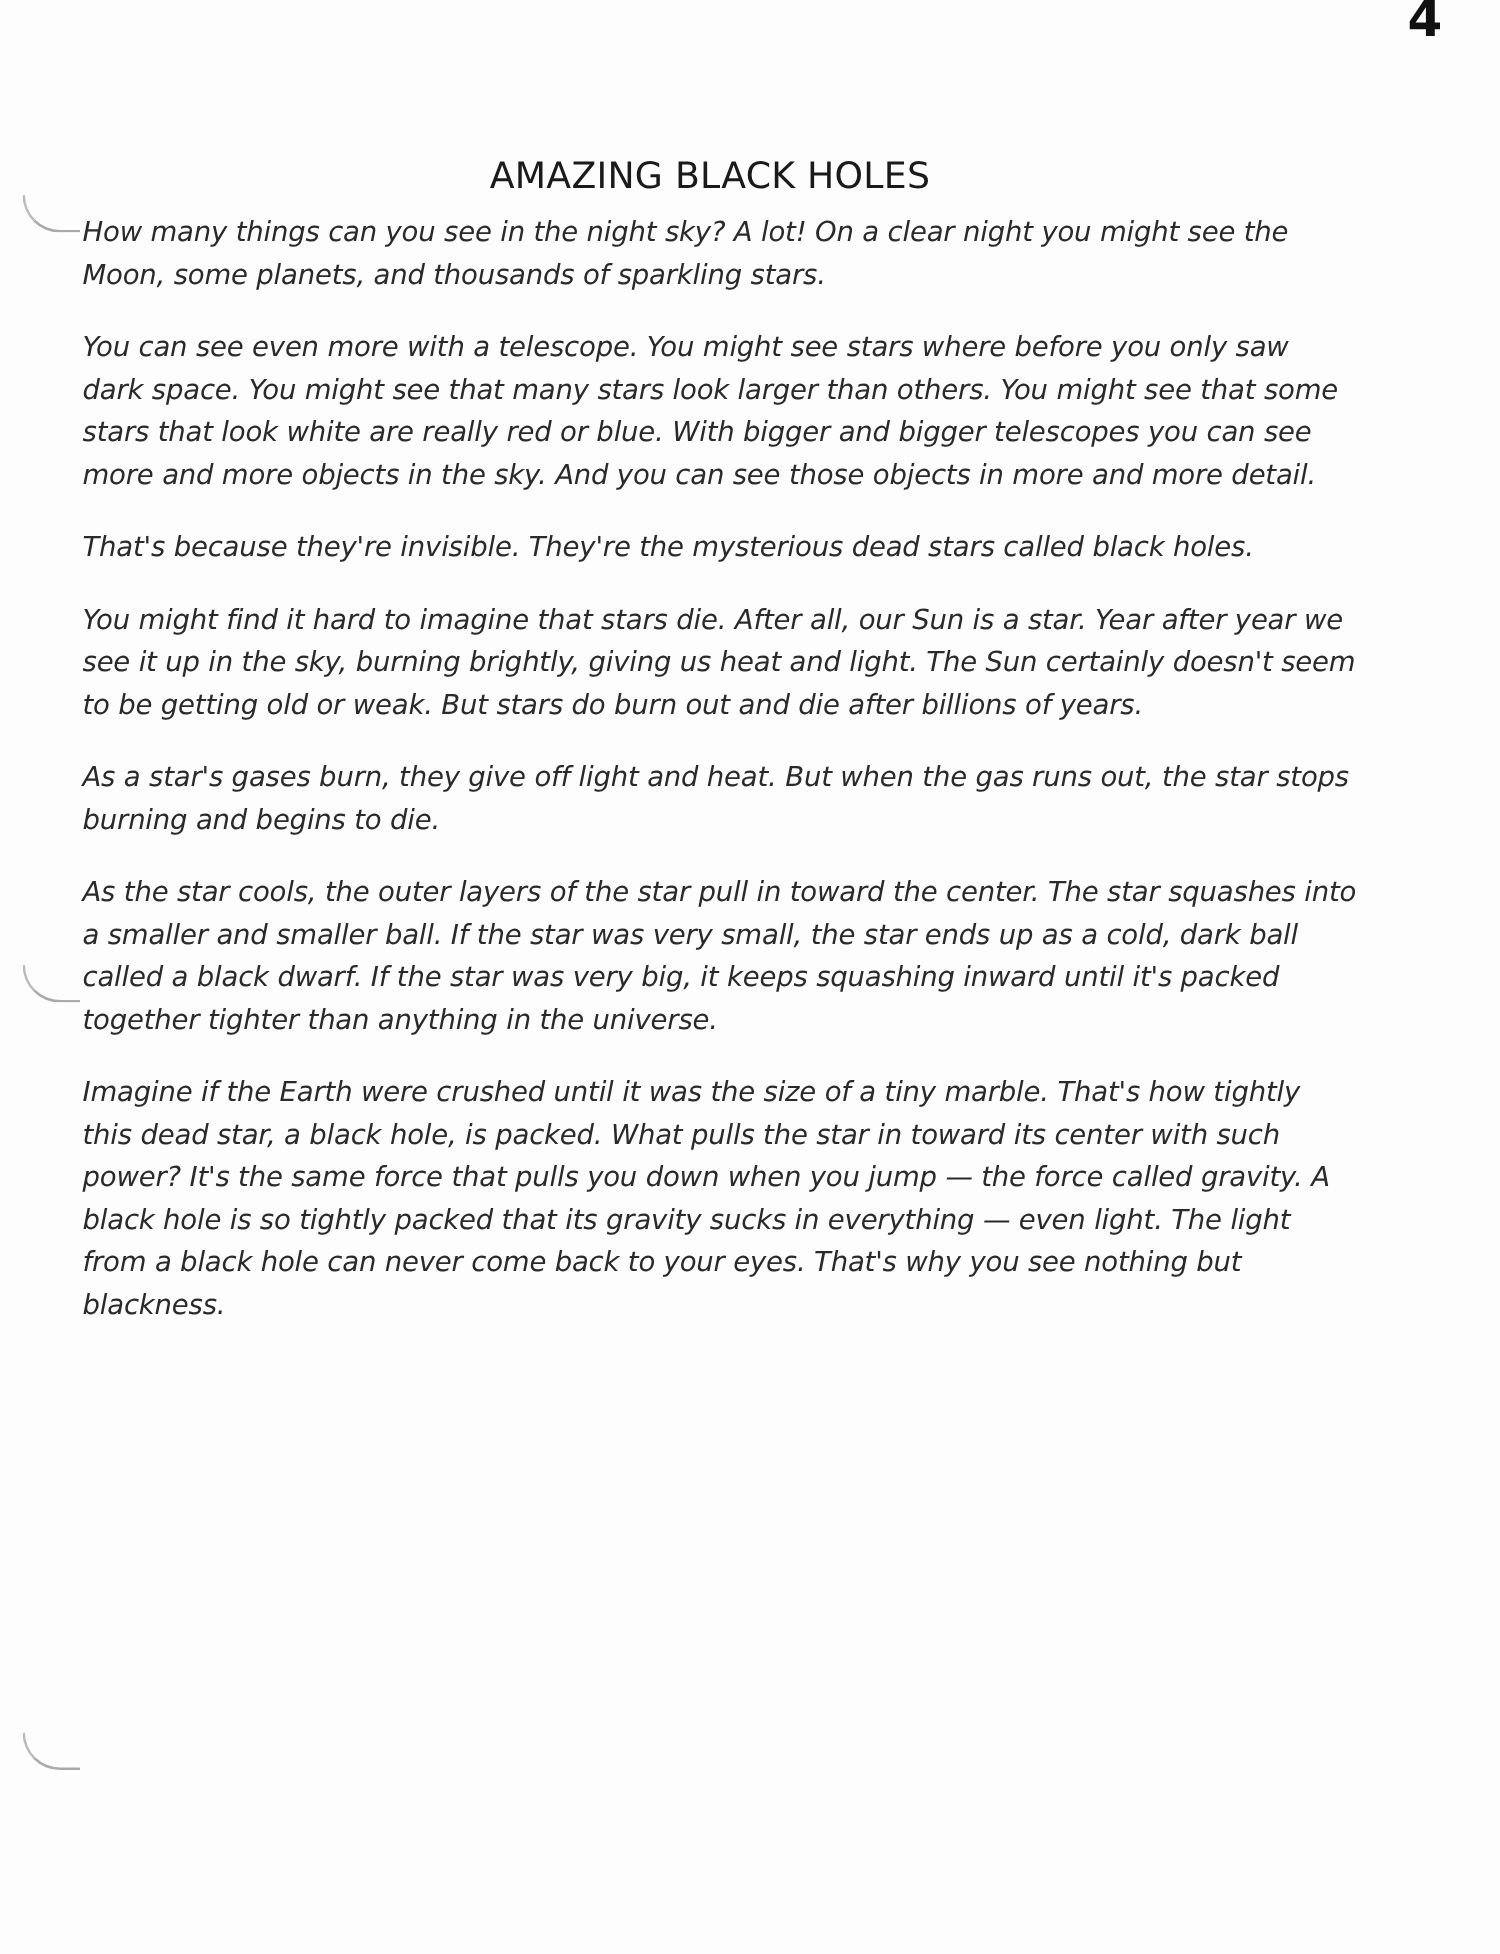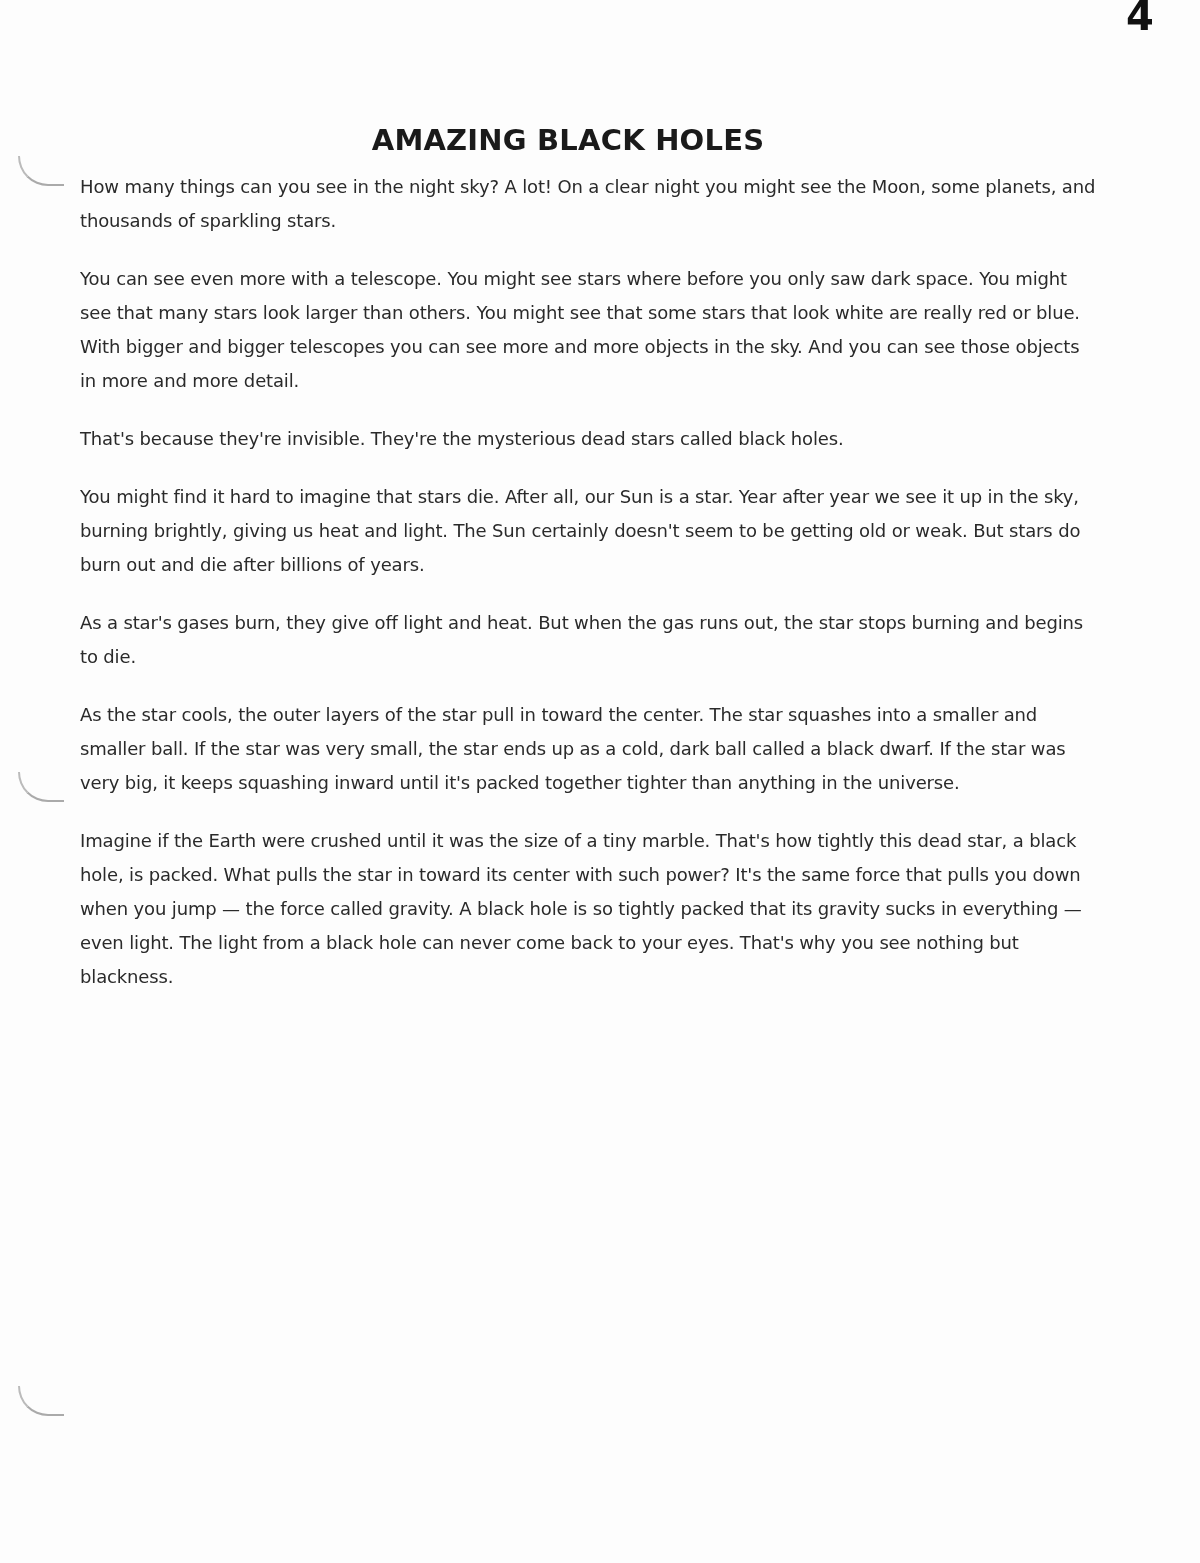--- a/index.html
+++ b/index.html
@@ -13,27 +13,28 @@
     }
     .page-number {
       position: absolute; top: 0; left: 1126px;
       font-family: "DejaVu Sans", sans-serif;
       font-size: 40px; font-weight: bold; color: #111;
       line-height: 32px;
     }
     .title {
       position: absolute; top: 104px; left: 0; width: 1136px;
       text-align: center;
-      font-size: 29px; font-weight: bold; color: #1a1a1a;
+      font-size: 29px; font-weight: normal; color: #1a1a1a;
       letter-spacing: 0.2px;
     }
     .body-text {
-      position: absolute; top: 170px; left: 80px; width: 1020px;
-      font-size: 18px; line-height: 34px;
+      position: absolute; top: 170px; left: 66px; width: 1020px;
+      font-size: 22px; line-height: 34px;
       letter-spacing: -0.15px;
+      font-style: italic;
     }
     .body-text p { margin: 0 0 24px 0; }
     .mark {
       position: absolute; width: 44px; height: 28px;
       border-bottom: 2px solid #aaa; border-left: 2px solid #bbb;
       border-radius: 0 0 0 30px;
     }
   </style>
 </head>
 <body>

